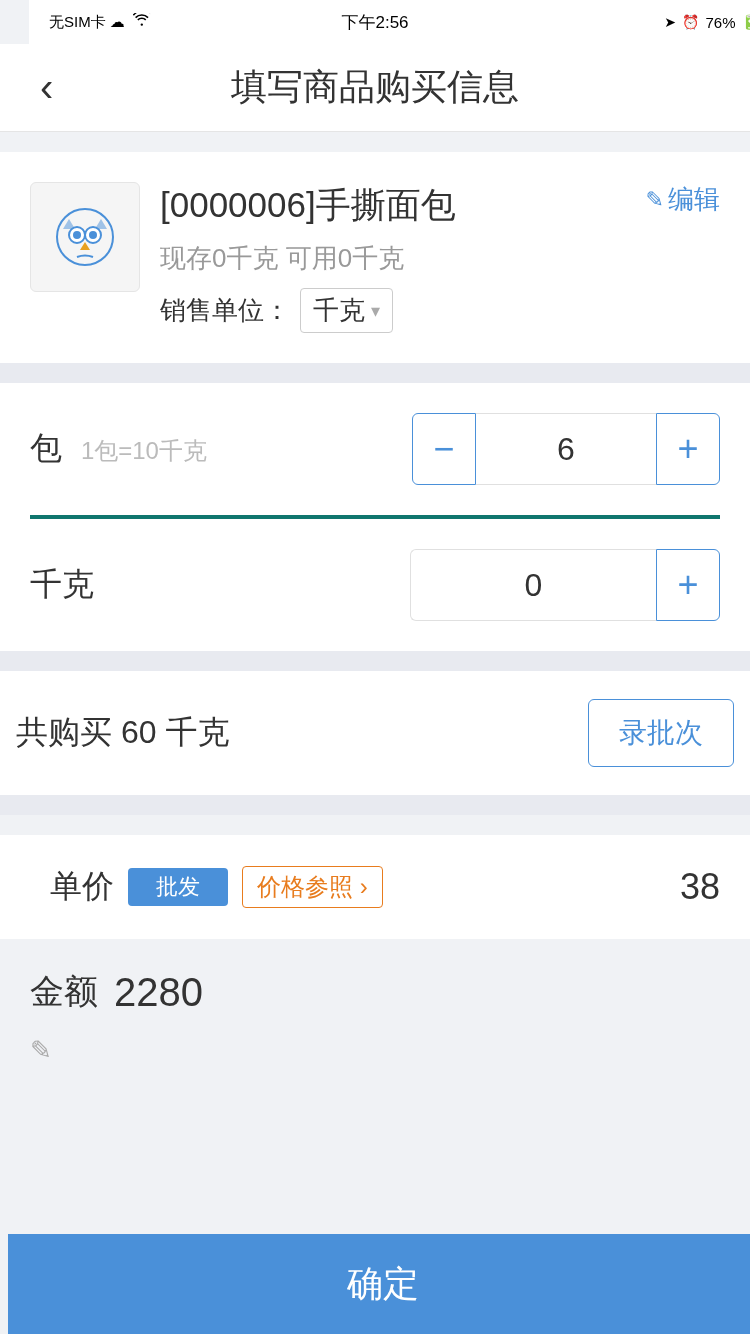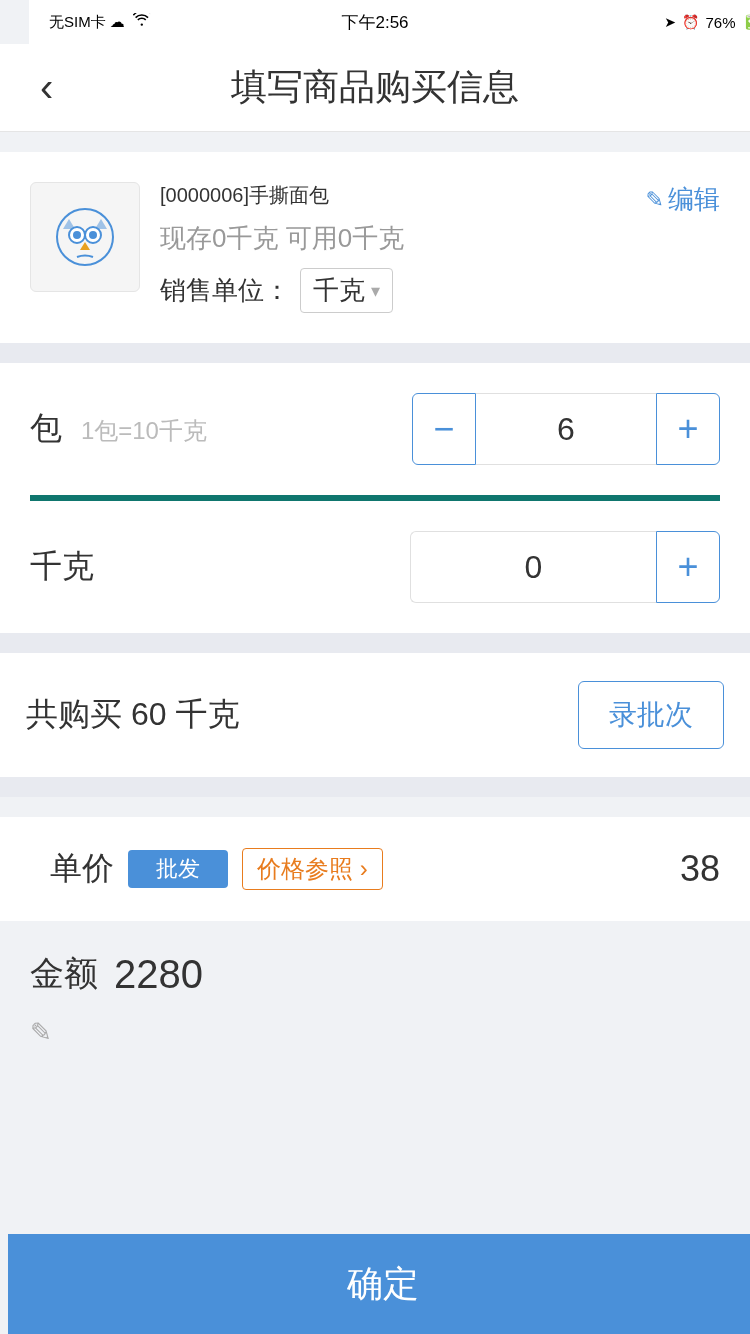--- a/index.html
+++ b/index.html
@@ -71,21 +71,21 @@
       border: 1px solid #e5e5e5;
       border-radius: 6px;
       background: #f5f5f5;
       display: flex;
       align-items: center;
       justify-content: center;
       flex-shrink: 0;
     }
     .product-info { flex: 1; }
     .product-name {
-      font-size: 20px;
+      font-size: 35px;
       color: #333;
       font-weight: 500;
       margin-bottom: 12px;
     }
     .product-stock {
       font-size: 26px;
       color: #999;
       margin-bottom: 12px;
     }
     .product-unit {
@@ -122,21 +122,21 @@
 
     
     .input-section {
       background: #fff;
       padding: 0 30px;
     }
     .input-row {
       display: flex;
       align-items: center;
       padding: 30px 0;
-      border-bottom: 6px solid #0f766e;
+      border-bottom: 4px solid #0f766e;
     }
     .input-row:last-child { border-bottom: none; }
     .input-label {
       font-size: 32px;
       color: #333;
       flex: 1;
     }
     .input-hint {
       font-size: 24px;
       color: #bbb;
@@ -182,21 +182,21 @@
       font-size: 32px;
       color: #333;
       outline: none;
       background: #fff;
       border-radius: 6px 0 0 6px;
     }
 
     
     .total-section {
       background: #fff;
-      padding: 28px 26px;
+      padding: 28px 16px;
       display: flex;
       align-items: center;
       justify-content: space-between;
     }
     .total-text {
       font-size: 32px;
       color: #333;
     }
     .batch-btn {
       border: 1px solid #4a90d9;

